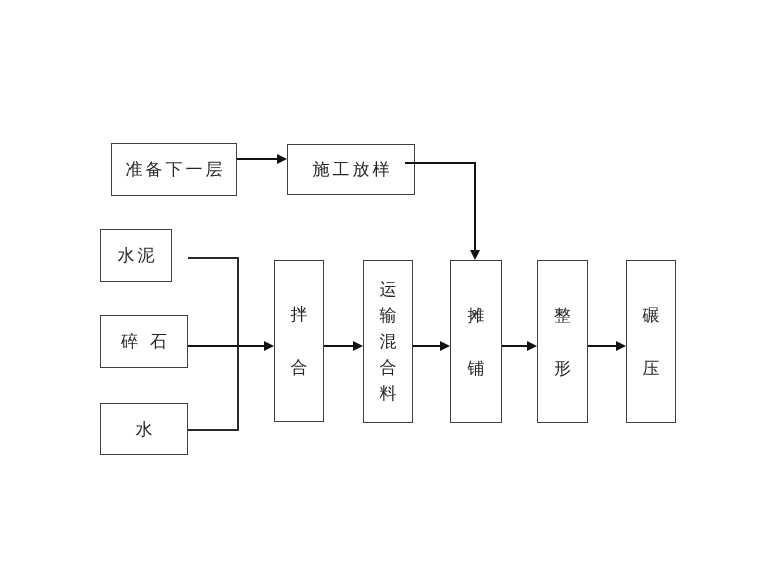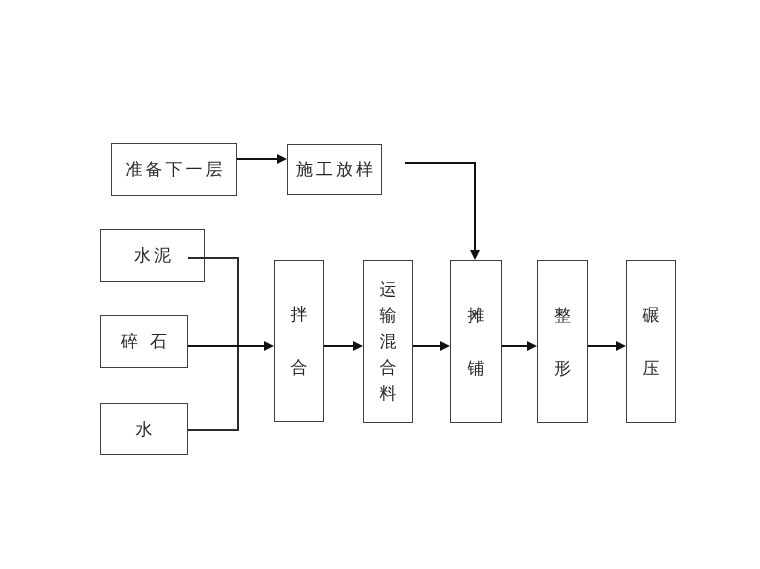--- a/index.html
+++ b/index.html
@@ -53,23 +53,23 @@
     white-space: nowrap;
   }
 </style>
 </head>
 <body>
 
 <div class="canvas">
 
   <div class="node hnode" style="left:111px; top:143px; width:126px; height:53px;">准备下一层</div>
 
-  <div class="node hnode" style="left:287px; top:144px; width:95px; height:51px;">施工放样</div>
+  <div class="node hnode" style="left:287px; top:144px; width:128px; height:51px;">施工放样</div>
 
-  <div class="node hnode" style="left:100px; top:229px; width:105px; height:53px;">水泥</div>
+  <div class="node hnode" style="left:100px; top:229px; width:72px; height:53px;">水泥</div>
 
   <div class="node hnode-wide" style="left:100px; top:315px; width:88px; height:53px;">
       <span>碎</span>
       <span>石</span>
     </div>
 
   <div class="node hnode" style="left:100px; top:403px; width:88px; height:52px;">水</div>
 
   <div class="node vnode gap-lg" style="left:274px; top:260px; width:50px; height:162px;">
       <span>拌</span>

